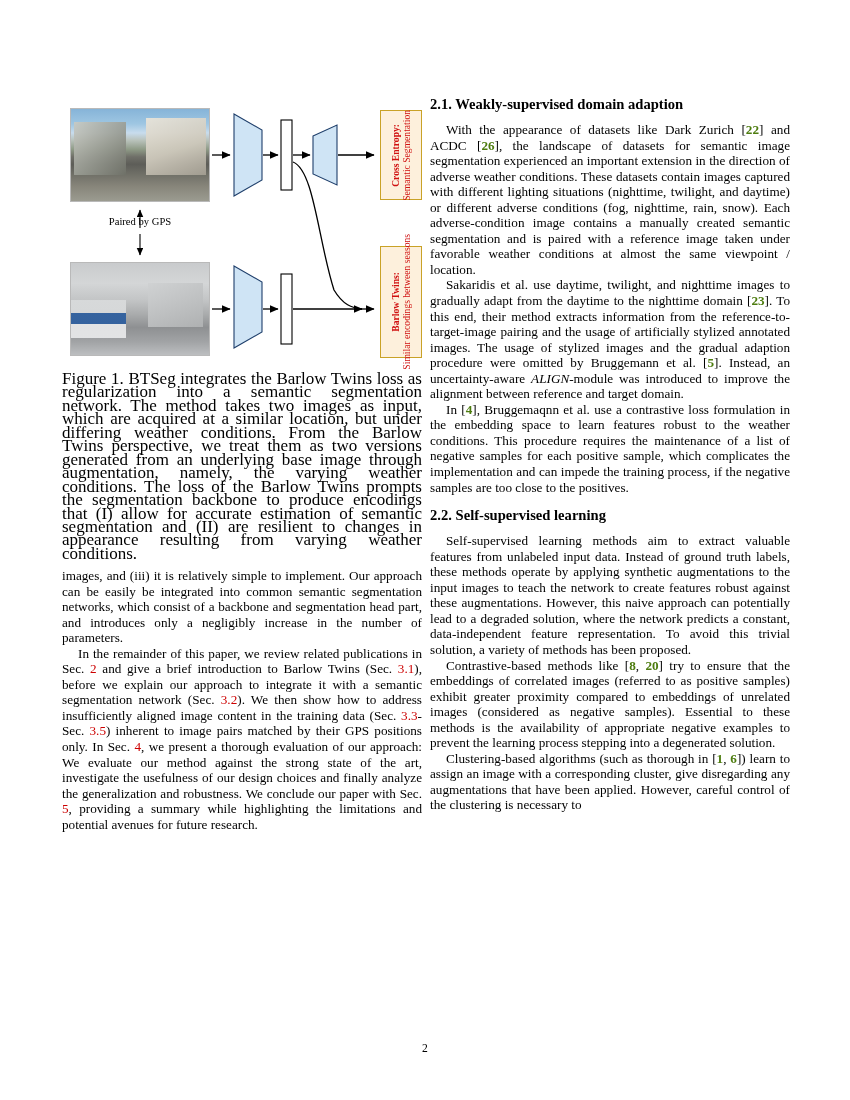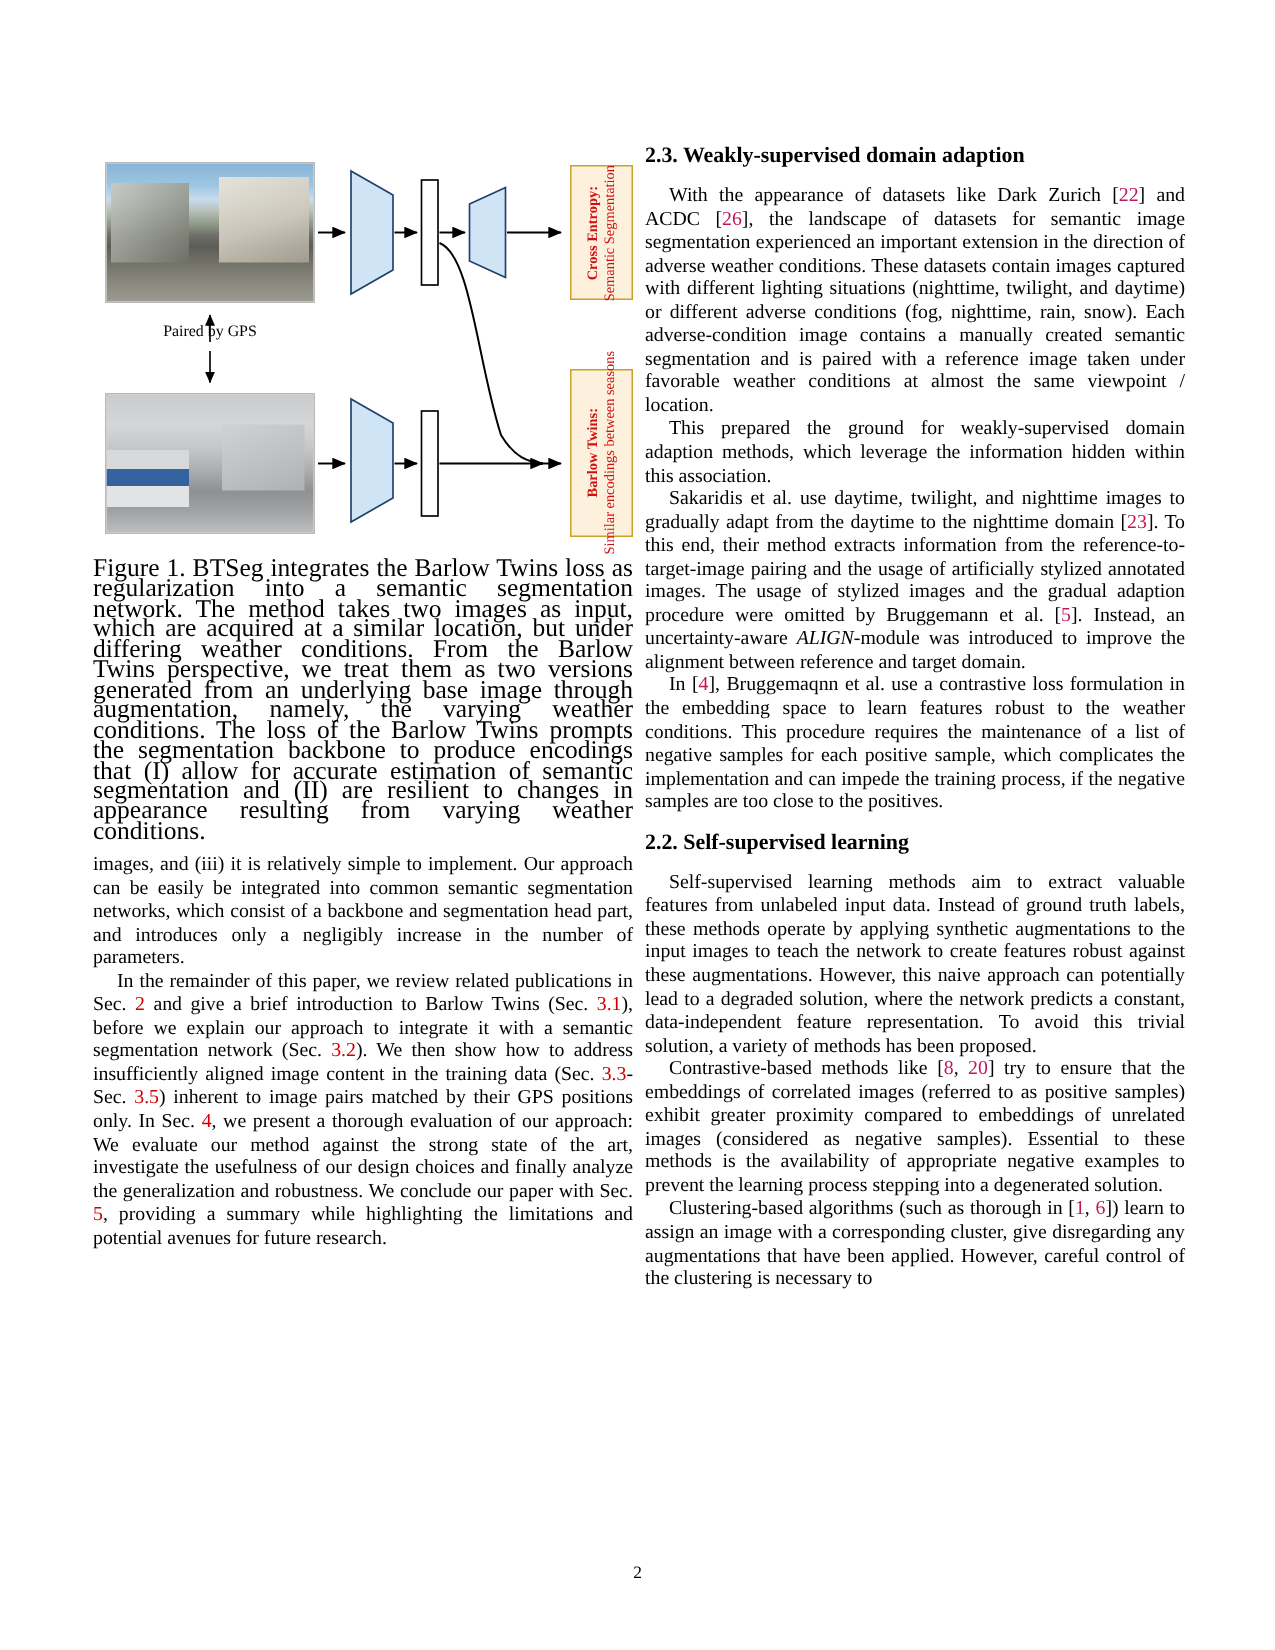--- a/index.html
+++ b/index.html
@@ -160,21 +160,21 @@
   .page-number {
     position: absolute;
     left: 0;
     top: 1042px;
     width: 850px;
     text-align: center;
     font-size: 11.6px;
   }
 
   .ref { color: #cc0000; }
-  .cit { color: #be185d; }
+  .cit { color: #4d7c0f; font-weight: bold; }
   .ital { font-style: italic; }
 </style>
 </head>
 <body>
 
 <div class="page">
 
   <div class="figure">
 
     <div class="photo photo-top"></div>
@@ -236,27 +236,26 @@
 
     <p>
       <span>In the remainder of this paper, we review related publications in Sec. </span><span class="ref">2</span><span> and give a brief introduction to Barlow Twins (Sec. </span><span class="ref">3.1</span><span>), before we explain our approach to integrate it with a semantic segmentation network (Sec. </span><span class="ref">3.2</span><span>). We then show how to address insufficiently aligned image content in the training data (Sec. </span><span class="ref">3.3</span><span>-Sec. </span><span class="ref">3.5</span><span>) inherent to image pairs matched by their GPS positions only. In Sec. </span><span class="ref">4</span><span>, we present a thorough evaluation of our approach: We evaluate our method against the strong state of the art, investigate the usefulness of our design choices and finally analyze the generalization and robustness. We conclude our paper with Sec. </span><span class="ref">5</span><span>, providing a summary while highlighting the limitations and potential avenues for future research.</span>
     </p>
 
 
   </div>
 
   <div class="col col-right">
 
-    <h2>2.3. Weakly-supervised domain adaption</h2>
+    <h2>2.1. Weakly-supervised domain adaption</h2>
 
     <p class="sec-gap-after">
       <span>With the appearance of datasets like Dark Zurich [</span><span class="cit">22</span><span>] and ACDC [</span><span class="cit">26</span><span>], the landscape of datasets for semantic image segmentation experienced an important extension in the direction of adverse weather conditions. These datasets contain images captured with different lighting situations (nighttime, twilight, and daytime) or different adverse conditions (fog, nighttime, rain, snow). Each adverse-condition image contains a manually created semantic segmentation and is paired with a reference image taken under favorable weather conditions at almost the same viewpoint / location.</span>
     </p>
 
-    <p>This prepared the ground for weakly-supervised domain adaption methods, which leverage the information hidden within this association.</p>
 
     <p>
       <span>Sakaridis et al. use daytime, twilight, and nighttime images to gradually adapt from the daytime to the nighttime domain [</span><span class="cit">23</span><span>]. To this end, their method extracts information from the reference-to-target-image pairing and the usage of artificially stylized annotated images. The usage of stylized images and the gradual adaption procedure were omitted by Bruggemann et al. [</span><span class="cit">5</span><span>]. Instead, an uncertainty-aware </span><span class="ital">ALIGN</span><span>-module was introduced to improve the alignment between reference and target domain.</span>
     </p>
 
     <p>
       <span>In [</span><span class="cit">4</span><span>], Bruggemaqnn et al. use a contrastive loss formulation in the embedding space to learn features robust to the weather conditions. This procedure requires the maintenance of a list of negative samples for each positive sample, which complicates the implementation and can impede the training process, if the negative samples are too close to the positives.</span>
     </p>
 
     <h2 class="sec-gap-before">2.2. Self-supervised learning</h2>

